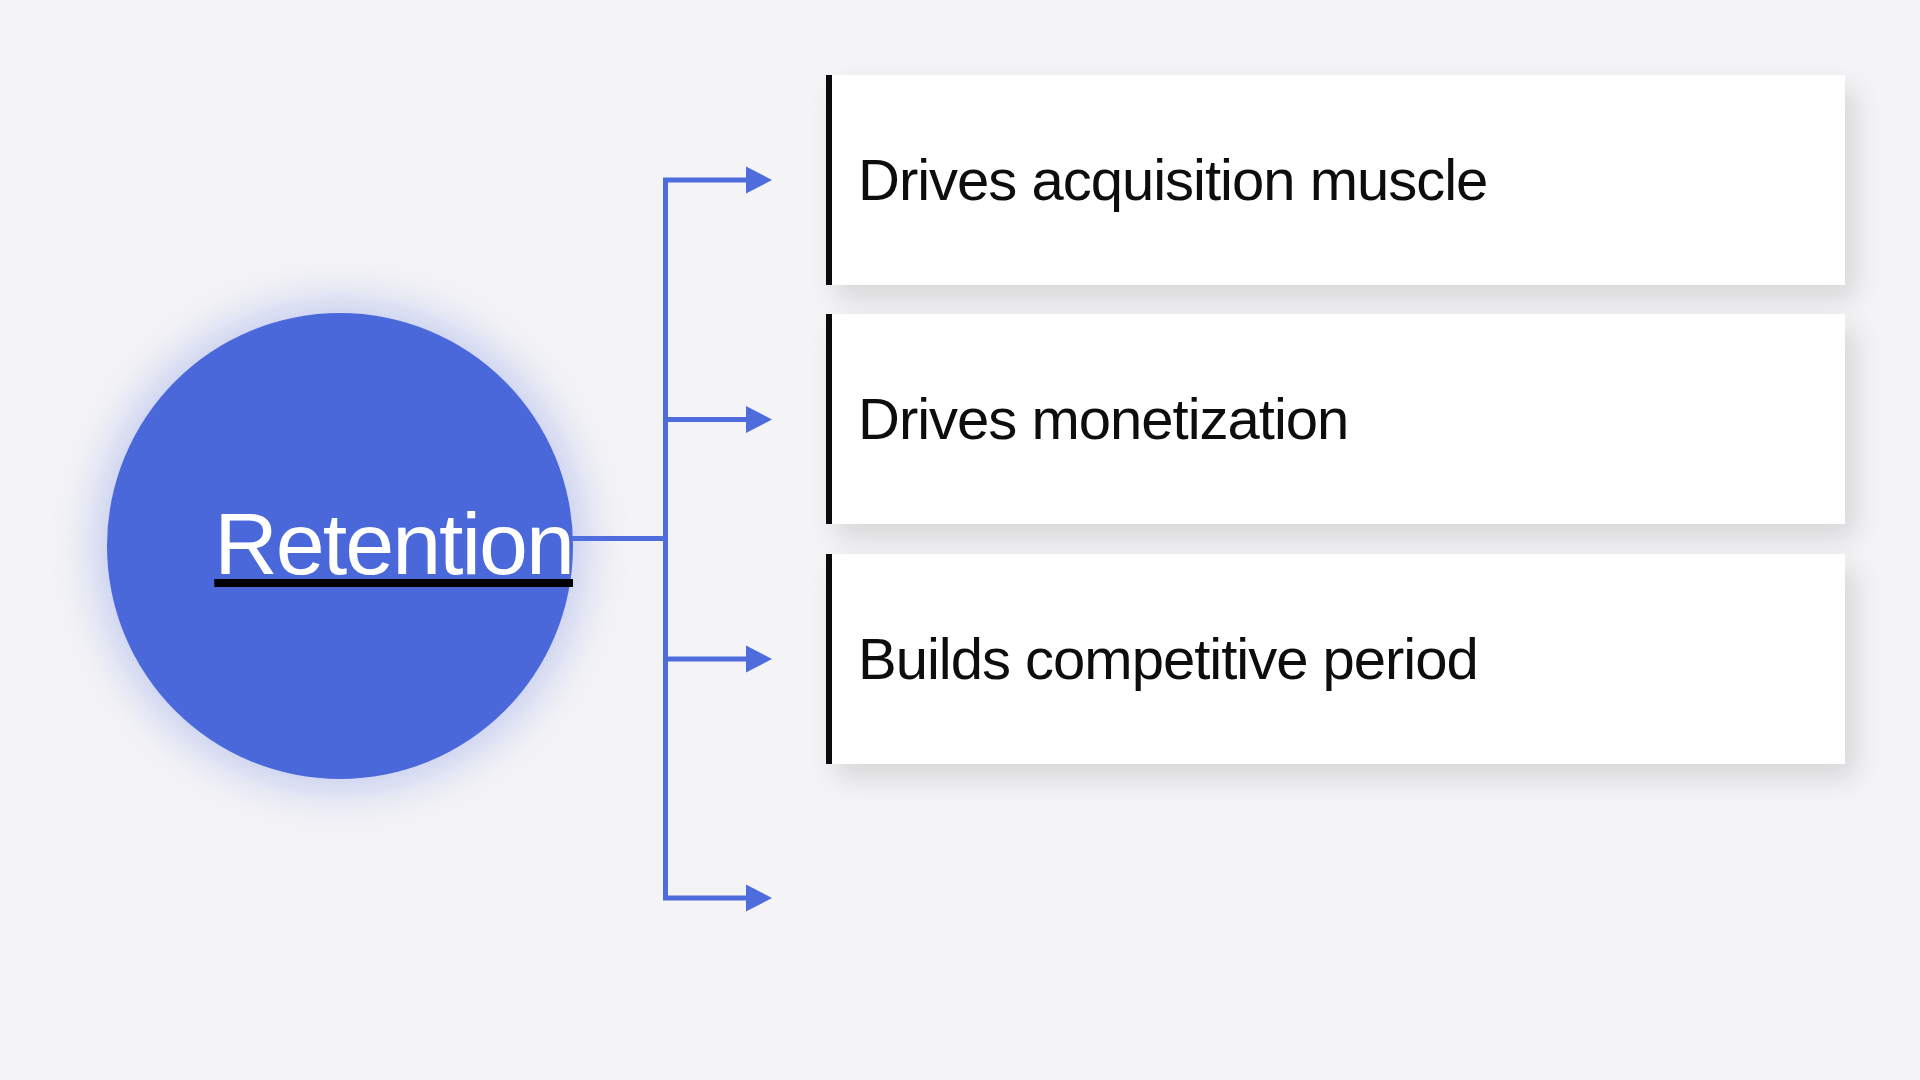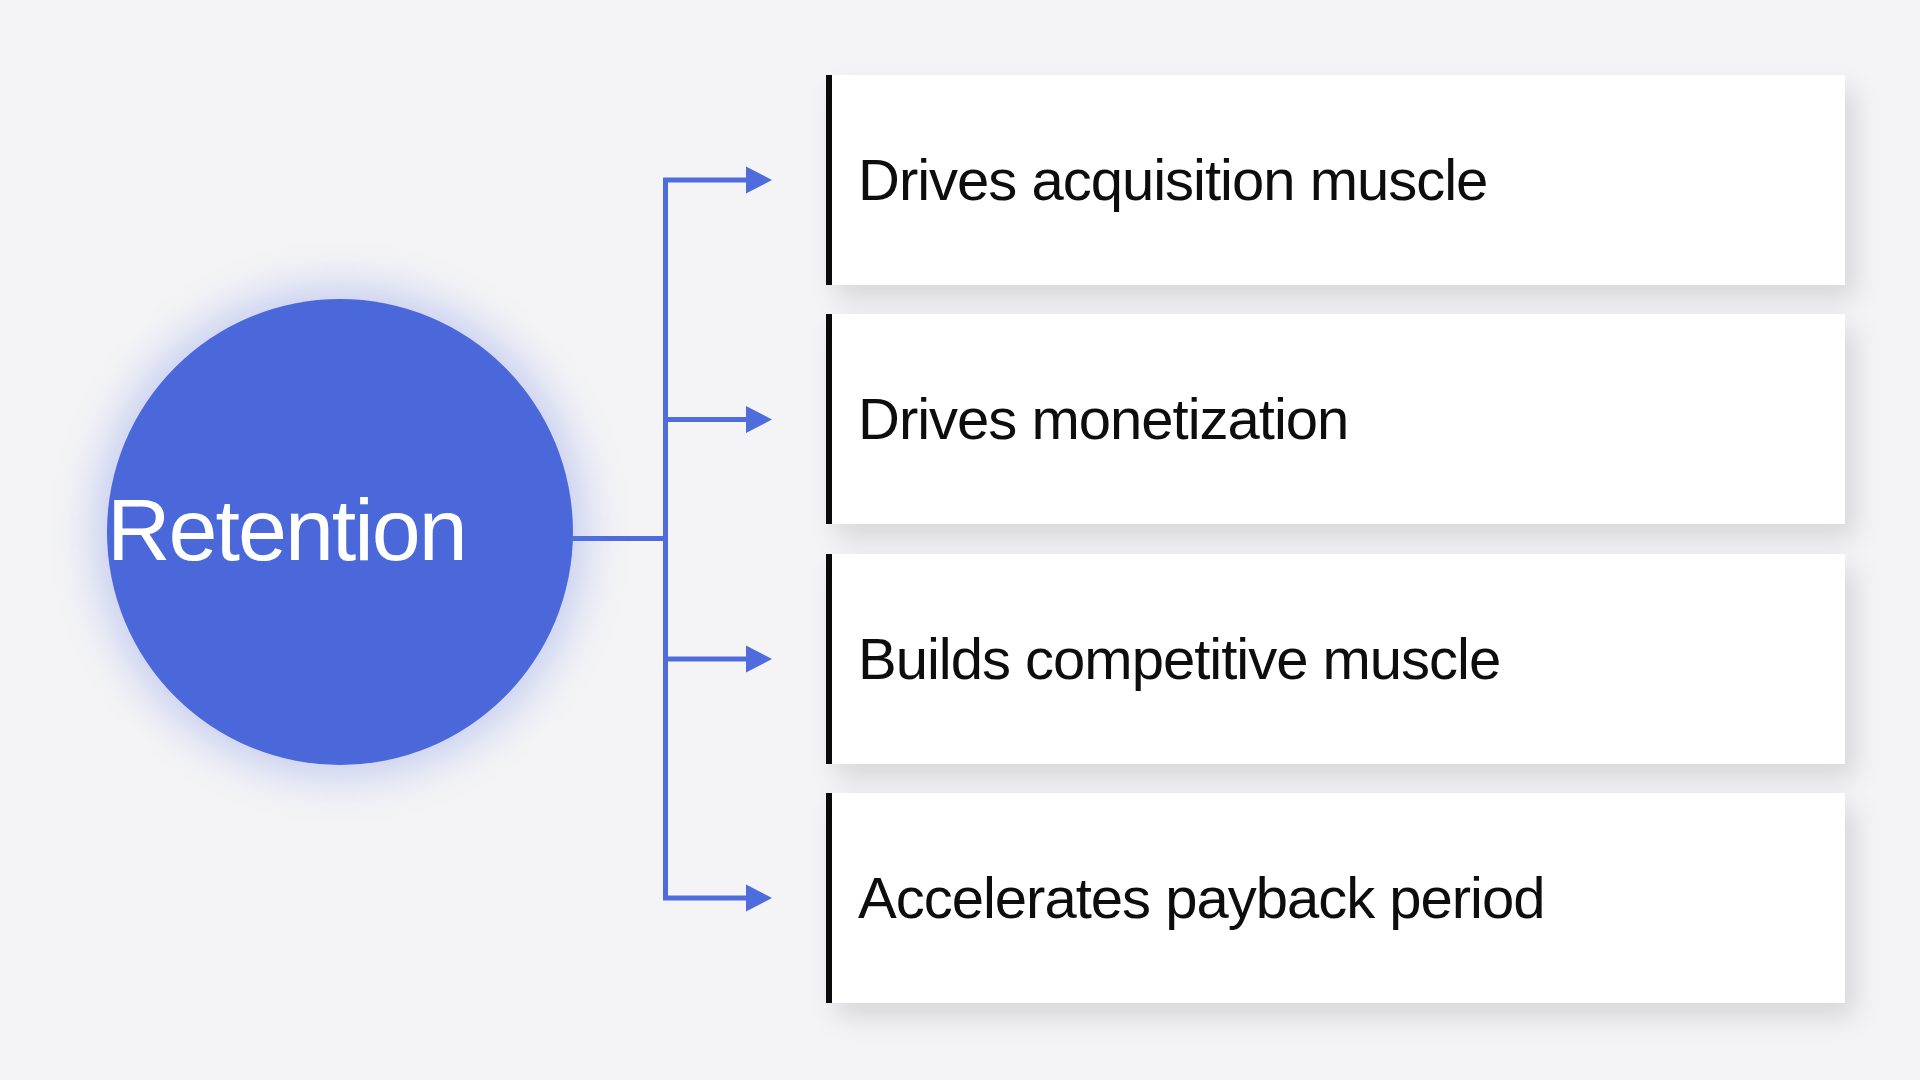--- a/index.html
+++ b/index.html
@@ -20,29 +20,30 @@
   }
   .canvas {
     position: relative;
     width: 1920px;
     height: 1080px;
     background: var(--background);
   }
   .node-circle {
     position: absolute;
     left: 107px;
-    top: 299px;
+    top: 313px;
     width: 466px;
     height: 466px;
     border-radius: 50%;
     background: var(--accent-blue);
     box-shadow: 0 0 42px 14px rgba(99, 124, 228, 0.30);
     display: flex;
     align-items: center;
-    justify-content: flex-start;
+    justify-content: flex-end;
+    text-decoration: underline;
   }
   .node-label {
     color: var(--node-text);
     font-size: 88px;
     font-weight: 400;
     letter-spacing: -2px;
     white-space: nowrap;
     line-height: 1;
     transform: translateY(-2px);
   }
@@ -114,20 +115,17 @@
   </div>
 
   <div class="boxes">
     <div class="item-box">
       <span class="item-label">Drives acquisition muscle</span>
     </div>
     <div class="item-box">
       <span class="item-label">Drives monetization</span>
     </div>
     <div class="item-box">
-      <span class="item-label">Builds competitive muscle</span>
-    </div>
-    <div class="item-box">
-      <span class="item-label">Accelerates payback period</span>
+      <span class="item-label">Builds competitive period</span>
     </div>
   </div>
 
 </div>
 
 </body></html>

